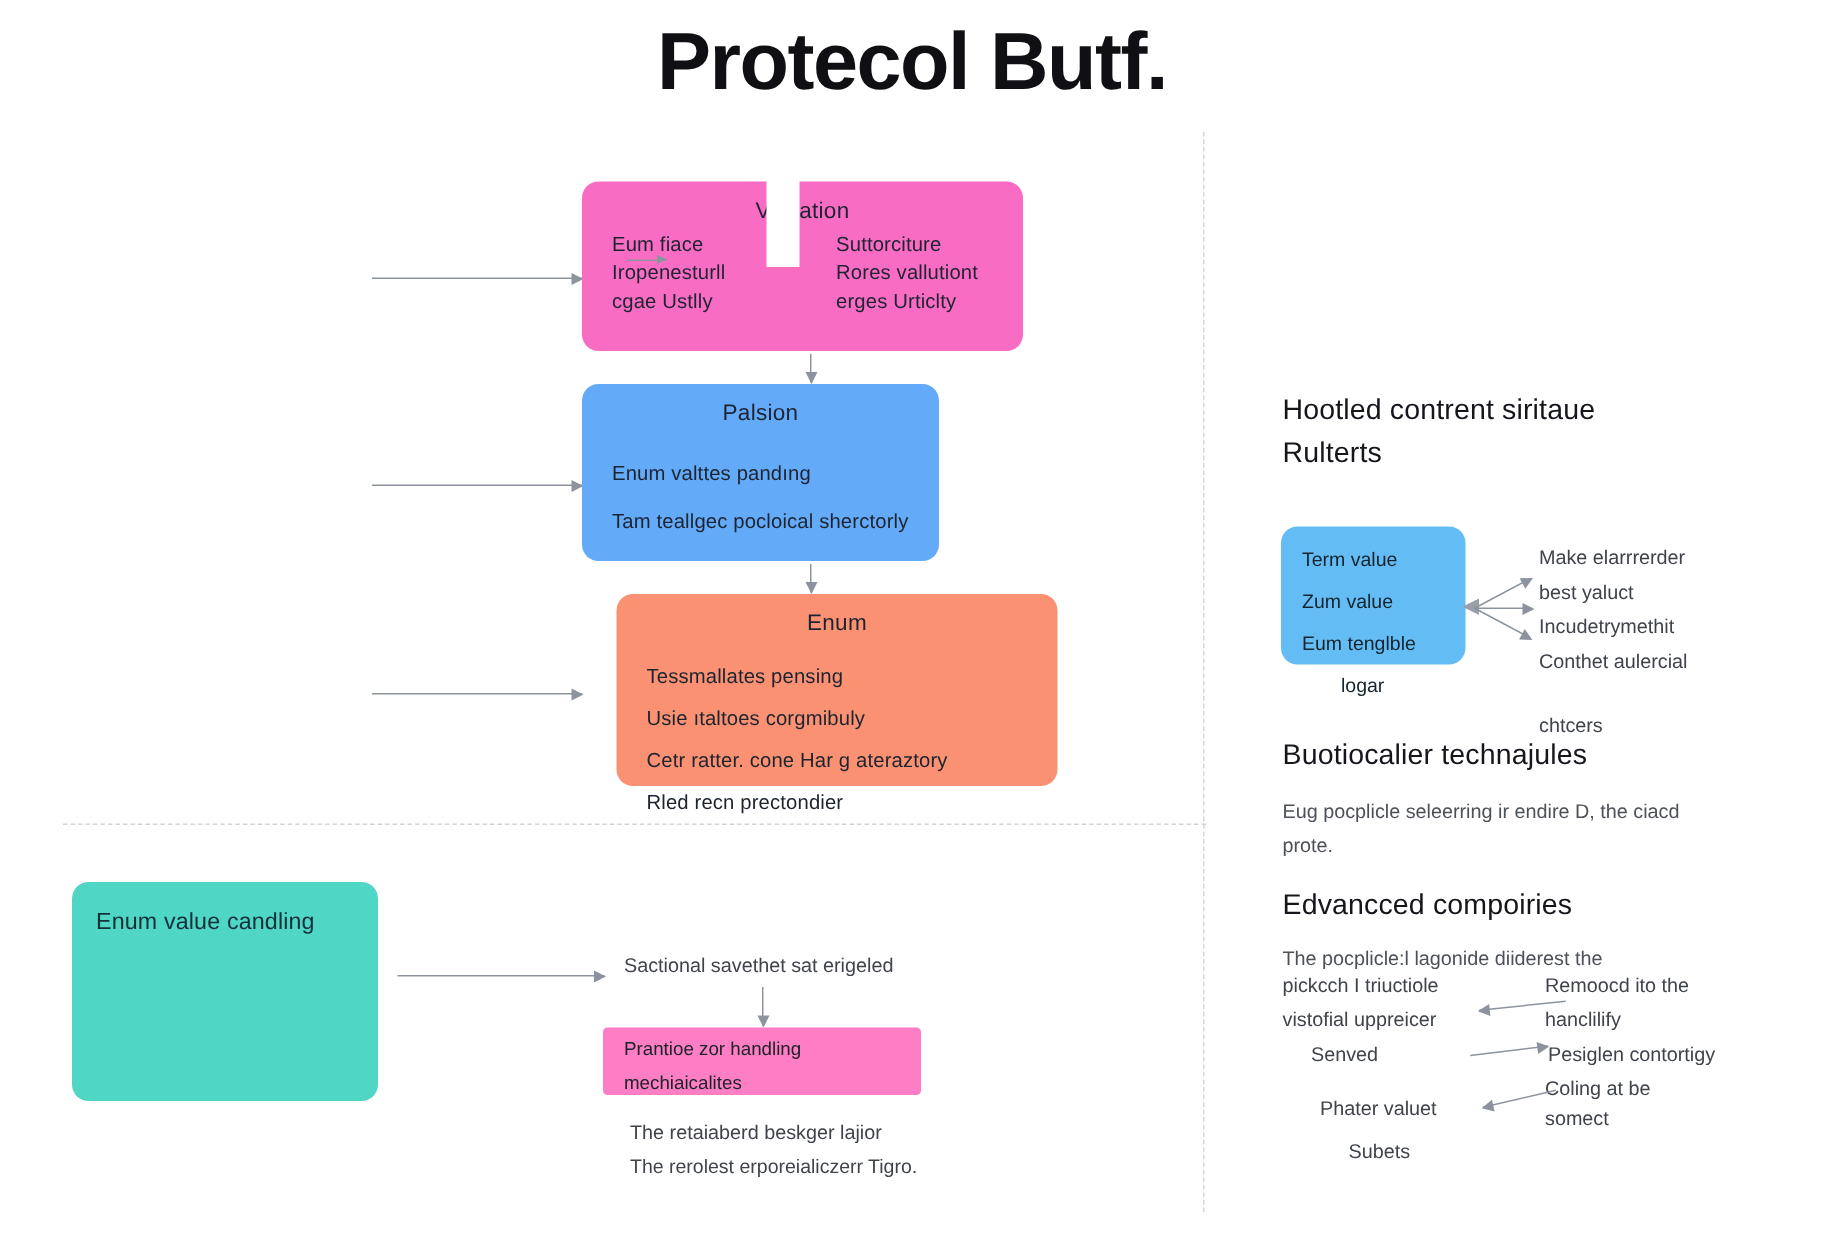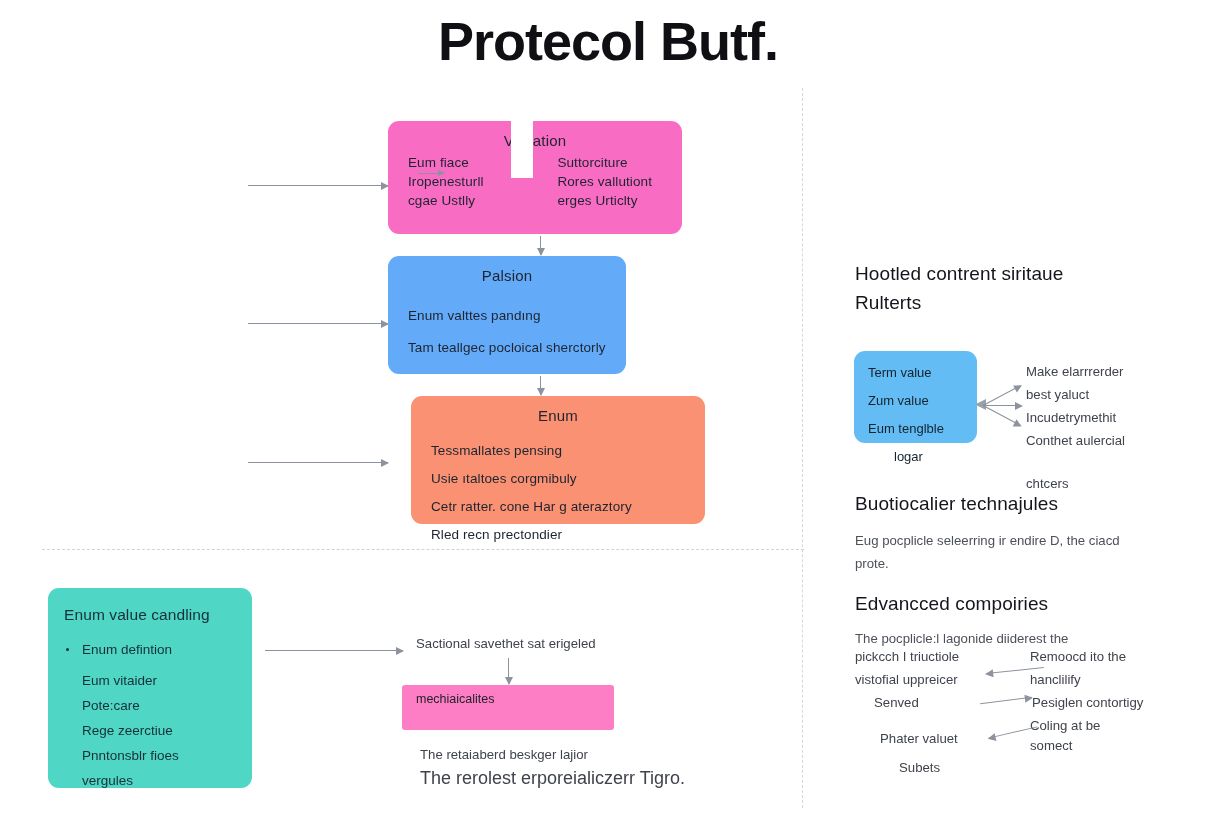--- a/index.html
+++ b/index.html
@@ -95,21 +95,21 @@
   
   #box-enum{
     left:411px;top:396px;width:294px;height:128px;
     background:#fa9173;
   }
   #box-enum .lines{position:absolute;left:20px;top:45px;}
   #box-enum .box-line{margin-bottom:9px;}
 
   
   #box-candling{
-    left:48px;top:588px;width:204px;height:200px;
+    left:48px;top:588px;width:204px;height:146px;
     background:#4fd6c4;
   }
   #box-candling .ct{
     position:absolute;left:16px;top:18px;
     font-size:15.5px;color:#15303a;letter-spacing:.1px;
   }
   #box-candling .citems{
     position:absolute;left:34px;top:52px;
   }
   #box-candling .ci{
@@ -283,41 +283,34 @@
     <div class="lines">
       <div class="box-line">Tessmallates pensing</div>
       <div class="box-line">Usie ıtaltoes corgmibuly</div>
       <div class="box-line">Cetr ratter. cone Har g ateraztory</div>
       <div class="box-line">Rled recn prectondier</div>
     </div>
   </div>
 
   <div class="box" id="box-candling">
     <div class="ct">Enum value candling</div>
-    <div class="citems">
-      <div class="ci first">Enum defintion</div>
-      <div class="ci tight">Eum vitaider</div>
-      <div class="ci tight">Pote:care</div>
-      <div class="ci tight">Rege zeerctiue</div>
-      <div class="ci tight">Pnntonsblr fioes</div>
-      <div class="ci tight">vergules</div>
-    </div>
   </div>
 
   <div class="arrow-h" id="arr-teal"></div>
 
   <div style="position:absolute;left:416px;top:636px;font-size:13.2px;color:#3f434b;">Sactional savethet sat erigeled</div>
   <div class="arrow-v" id="arr-down-practice"></div>
 
   <div class="box" id="box-practice">
+    <div class="pl">Prantioe zor handling</div>
     <div class="pl">mechiaicalites</div>
   </div>
 
   <div style="position:absolute;left:420px;top:743px;font-size:13.2px;color:#3f434b;line-height:24px;">The retaiaberd beskger lajior</div>
-  <div style="position:absolute;left:420px;top:766px;font-size:18px;color:#3f434b;line-height:24px;">The rerolest erporeialiczerr Tigro.</div>
+  <div style="position:absolute;left:420px;top:766px;font-size:13px;color:#3f434b;line-height:24px;">The rerolest erporeialiczerr Tigro.</div>
 
 
   <div class="r-sec" id="r-sec-2">
     <div class="r-h">Hootled contrent siritaue</div>
     <div class="r-h">Rulterts</div>
   </div>
 
   <div class="box" id="box-term">
     <div class="tl first">Term value</div>
     <div class="tl">Zum value</div>

